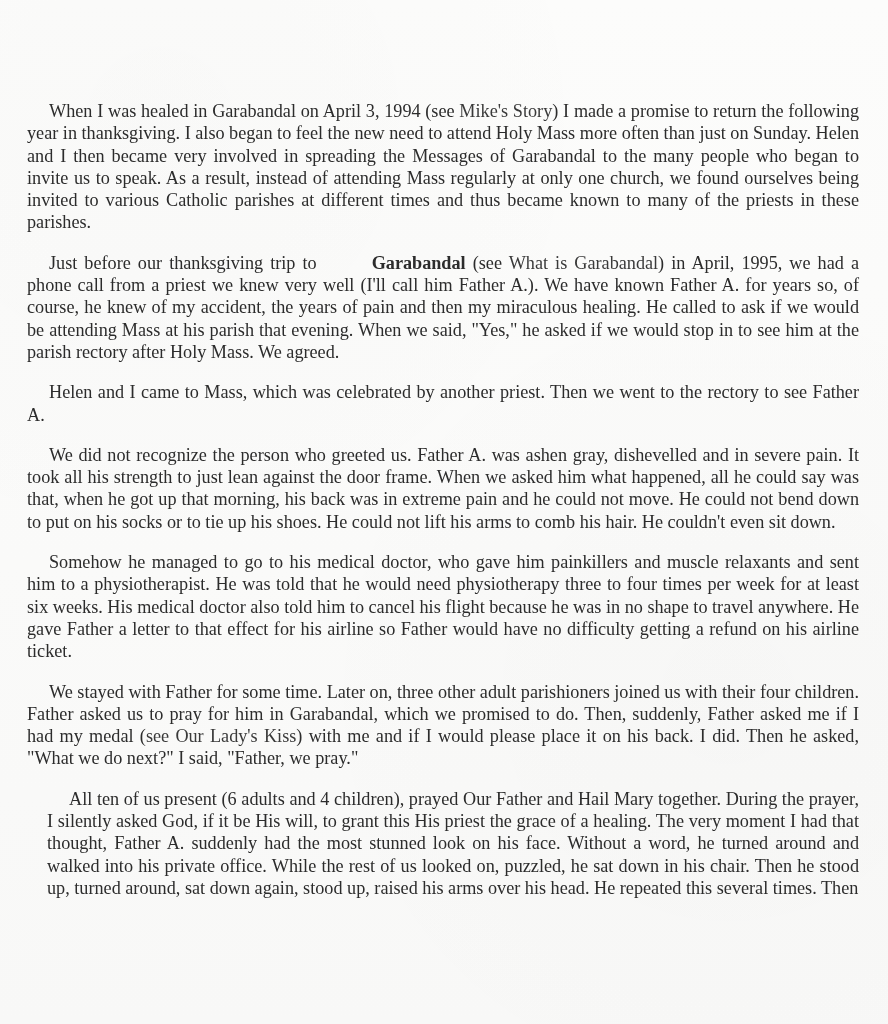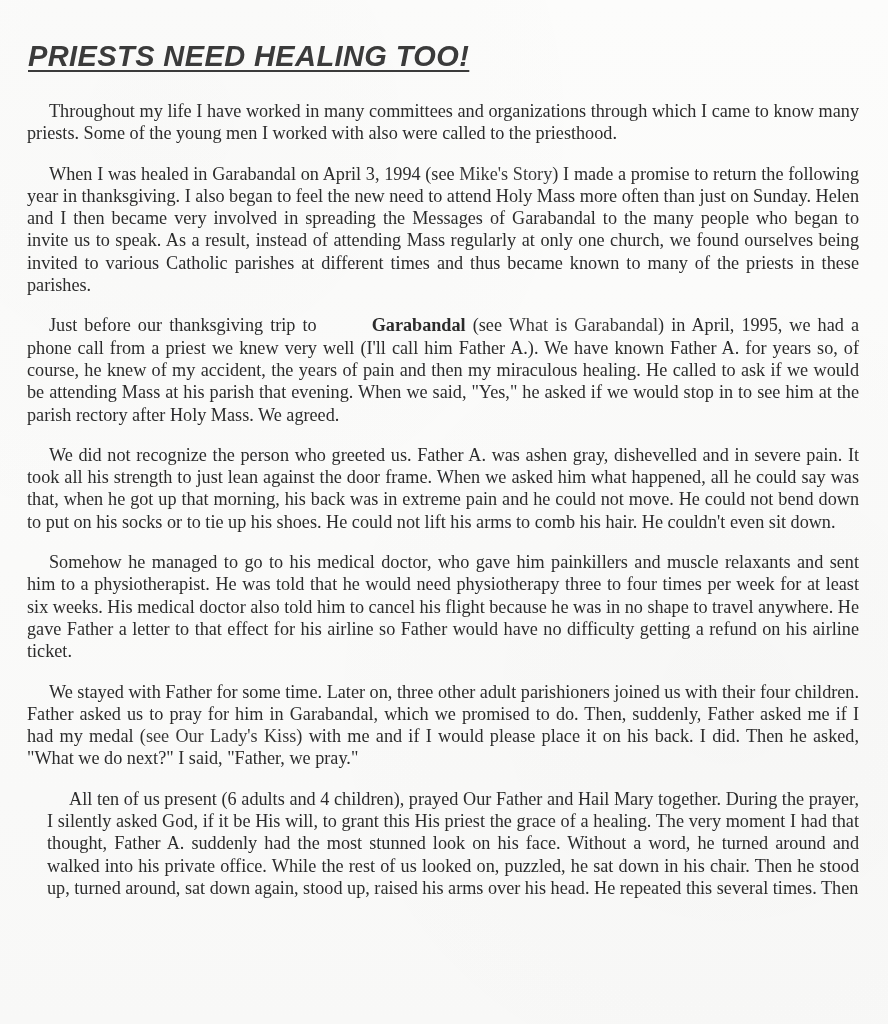--- a/index.html
+++ b/index.html
@@ -76,25 +76,24 @@
     text-decoration-thickness: 1px;
     color: #3a3a3a;
     cursor: pointer;
   }
 </style>
 </head>
 <body>
 
 <div class="page">
 
-  <h1 class="doc-title">PRIESTS NEED HEALING TOO!</h1>
 
   <div class="body-text">
-    <p class="para">Throughout my life I have worked in many committees and organizations through which I came to know many priests. Some of the young men I worked with also were called to the priesthood.</p>
     <p class="para">When I was healed in Garabandal on April 3, 1994 (see <span class="link">Mike's Story</span>) I made a promise to return the following year in thanksgiving. I also began to feel the new need to attend Holy Mass more often than just on Sunday. Helen and I then became very involved in spreading the Messages of Garabandal to the many people who began to invite us to speak. As a result, instead of attending Mass regularly at only one church, we found ourselves being invited to various Catholic parishes at different times and thus became known to many of the priests in these parishes.</p>
     <p class="para">Just before our thanksgiving trip to <span class="b">Garabandal</span> (see <span class="link">What is Garabandal</span>)  in April, 1995, we had a phone call from a priest we knew very well (I'll call him Father A.). We have known Father A. for years so, of course, he knew of my accident, the years of pain and then my miraculous healing. He called to ask if we would be attending Mass at his parish that evening. When we said, "Yes," he asked if we would stop in to see him at the parish rectory after Holy Mass. We agreed.</p>
+    <p class="para">Helen and I came to Mass, which was celebrated by another priest. Then we went to the rectory to see Father A.</p>
     <p class="para">We did not recognize the person who greeted us. Father A. was ashen gray, dishevelled and in severe pain. It took all his strength to just lean against the door frame. When we asked him what happened, all he could say was that, when he got up that morning, his back was in extreme pain and he could not move. He could not bend down to put on his socks or to tie up his shoes. He could not lift his arms to comb his hair. He couldn't even sit down.</p>
     <p class="para">Somehow he managed to go to his medical doctor, who gave him painkillers and muscle relaxants and sent him to a physiotherapist. He was told that he would need physiotherapy three to four times per week for at least six weeks. His medical doctor also told him to cancel his flight because he was in no shape to travel anywhere. He gave Father a letter to that effect for his airline so Father would have no difficulty getting a refund on his airline ticket.</p>
     <p class="para">We stayed with Father for some time. Later on, three other adult parishioners joined us with their four children. Father asked us to pray for him in Garabandal, which we promised to do. Then, suddenly, Father asked me if I had my medal (<span class="link">see Our Lady's Kiss</span>) with me and if I would please place it on his back. I did. Then he asked, "What we do next?" I said, "Father, we pray."</p>
     <p class="para">All ten of us present (6 adults and 4 children), prayed Our Father and Hail Mary together. During the prayer, I silently asked God, if it be His will, to grant this His priest the grace of a healing. The very moment I had that thought, Father A. suddenly had the most stunned look on his face. Without a word, he turned around and walked into his private office. While the rest of us looked on, puzzled, he sat down in his chair. Then he stood up, turned around, sat down again, stood up, raised his arms over his head. He repeated this several times. Then</p>
   </div>
 
 </div>
 
 </body></html>

